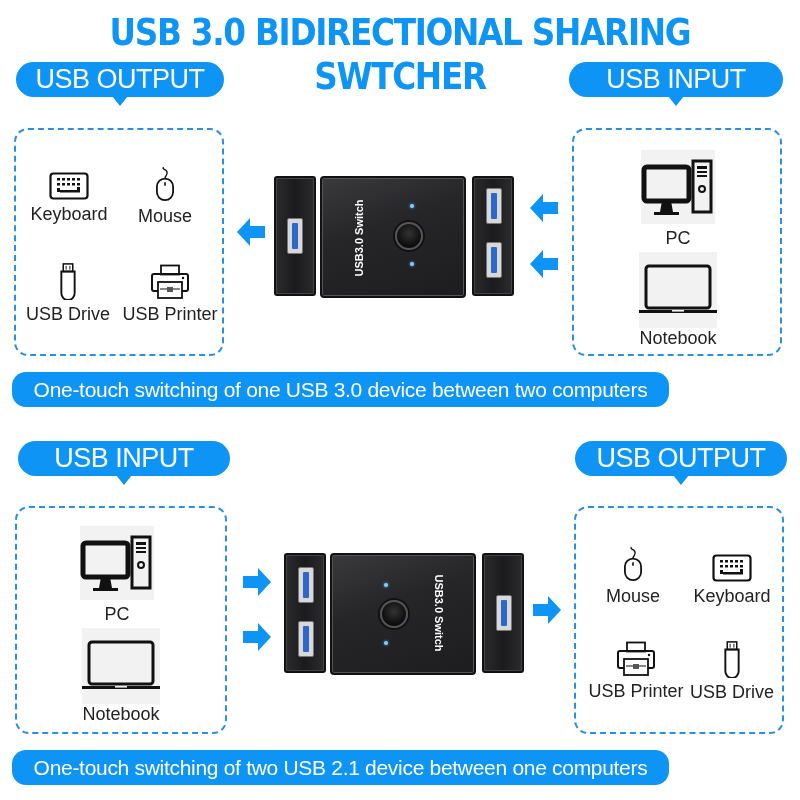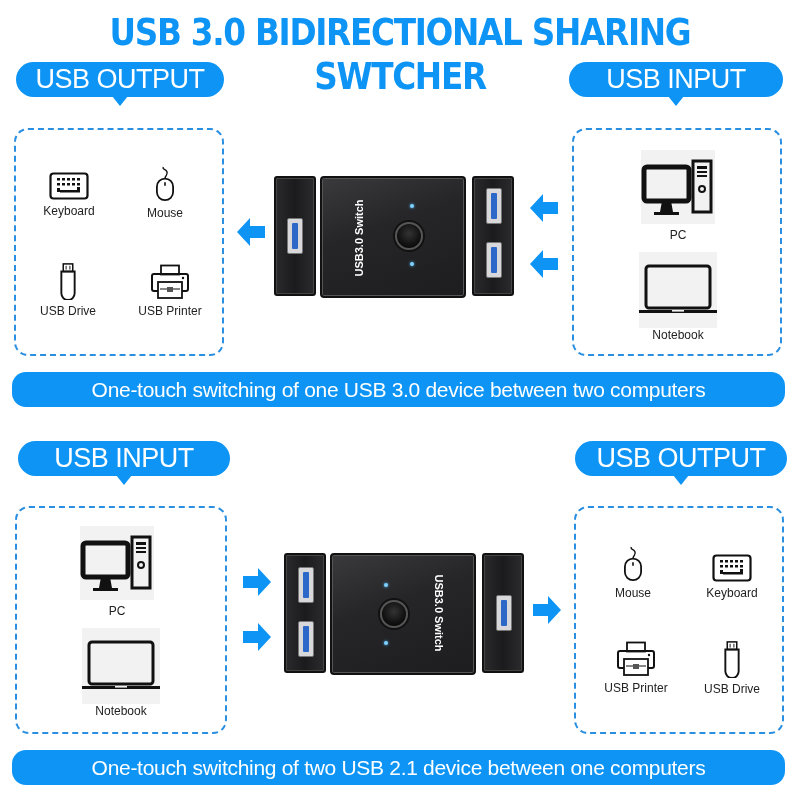--- a/index.html
+++ b/index.html
@@ -23,24 +23,24 @@
     width: 0; height: 0; border-left: 8px solid transparent; border-right: 8px solid transparent;
     border-top: 10px solid #0d94f5;
   }
 
   .dbox {
     position: absolute; border: 2px dashed #2a8fe0; border-radius: 14px; background: #fff;
   }
 
   .item { position: absolute; width: 100px; text-align: center; }
   .item .ic { display: block; margin: 0 auto; }
-  .item .lbl { display: block; font-size: 12px; color: #222; margin-top: 4px; font-family: "Liberation Sans", sans-serif; }
+  .item .lbl { display: block; font-size: 18px; color: #222; margin-top: 4px; font-family: "Liberation Sans", sans-serif; }
 
   .banner {
-    position: absolute; left: 12px; width: 773px; height: 35px; background: #0d94f5;
+    position: absolute; left: 12px; width: 657px; height: 35px; background: #0d94f5;
     border-radius: 14px; color: #fff; font-size: 21px; line-height: 35px; text-align: center;
     font-family: "Liberation Sans", sans-serif; letter-spacing: -0.3px;
   }
 
   .arrow { position: absolute; }
 
   
   .device { position: absolute; }
   .port-block {
     position: absolute; background: linear-gradient(90deg,#2a2a2c,#1b1b1d 50%,#2b2b2e);

